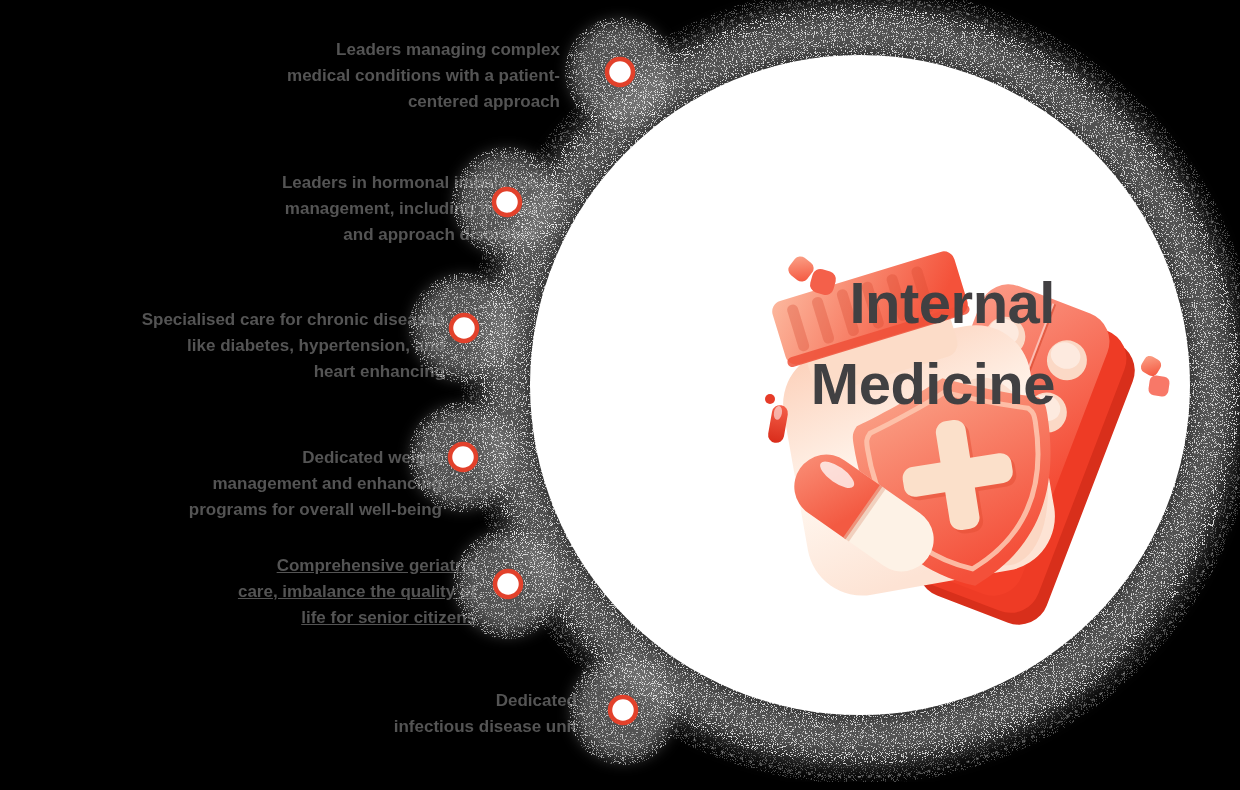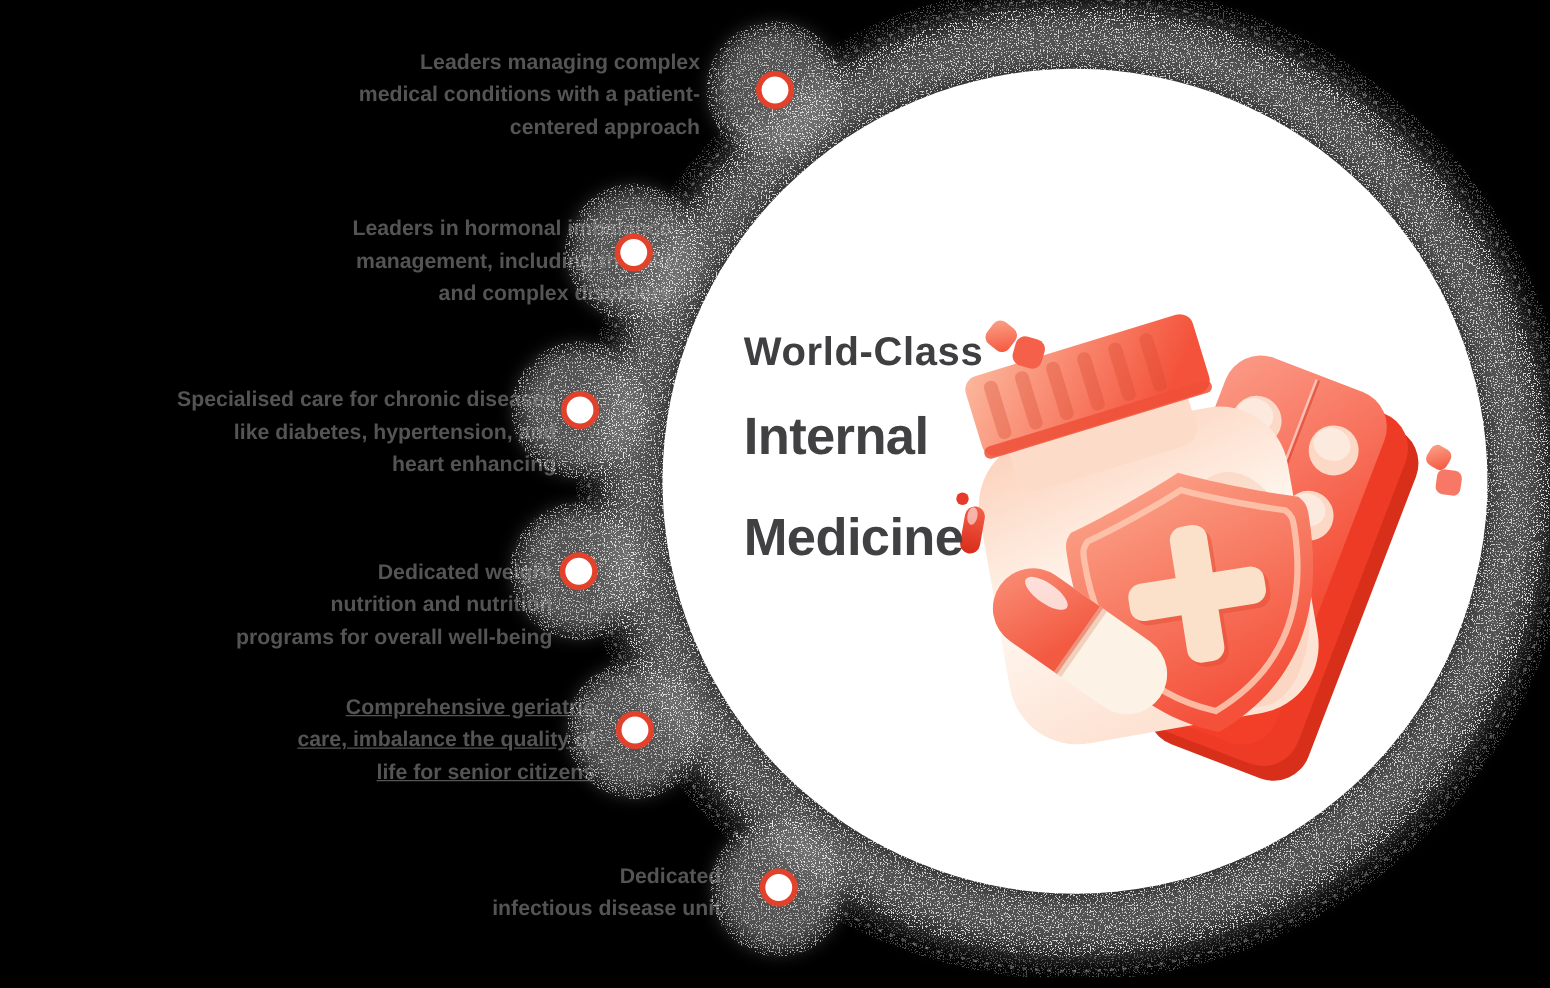--- a/index.html
+++ b/index.html
@@ -13,22 +13,22 @@
     color:#545454;width:400px;
   }
   .feature span{display:block;line-height:26px;white-space:nowrap;}
   .art-layer{position:absolute;inset:0;z-index:2;}
   .hero{position:absolute;left:595px;top:262px;z-index:3;width:460px;}
   .hero .eyebrow{
     font-size:32px;font-weight:700;color:#3f3f41;letter-spacing:.5px;
     line-height:38px;margin:0 0 8px 0;
   }
   .hero .title-line{
-    font-size:42px;font-weight:700;color:#414042;line-height:81px;
-    letter-spacing:-.5px;margin:0;
+    font-size:58px;font-weight:700;color:#414042;line-height:81px;
+    letter-spacing:-.5px;margin:0;text-align:right;
   }
   .hero .accent-line{color:#e84b2f;}
   
   .f1{right:680px;top:37px;}
   .f2{right:703px;top:170px;}
   .f3{right:795px;top:307px;}
   .f4{right:798px;top:445px;}
   .f5{right:764px;top:553px;text-decoration:underline;}
   .f6{right:663px;top:688px;}
 </style>
@@ -39,30 +39,30 @@
 
   <div class="features-layer">
     <div class="feature f1">
       <span>Leaders managing complex</span>
       <span>medical conditions with a patient-</span>
       <span>centered approach</span>
     </div>
     <div class="feature f2">
       <span>Leaders in hormonal imbalance</span>
       <span>management, including thyroid</span>
-      <span>and complex disorders</span>
+      <span>and approach disorders</span>
     </div>
     <div class="feature f3">
       <span>Specialised care for chronic diseases</span>
       <span>like diabetes, hypertension, and</span>
       <span>heart enhancing</span>
     </div>
     <div class="feature f4">
       <span>Dedicated weight</span>
-      <span>nutrition and nutrition</span>
+      <span>management and enhancing</span>
       <span>programs for overall well-being</span>
     </div>
     <div class="feature f5">
       <span>Comprehensive geriatric</span>
       <span>care, imbalance the quality of</span>
       <span>life for senior citizens</span>
     </div>
     <div class="feature f6">
       <span>Dedicated</span>
       <span>infectious disease unit</span>
@@ -249,18 +249,17 @@
       <circle cx="620" cy="72" r="13" stroke-width="4.5" fill="#ffffff" stroke="#e2412b"></circle>
       <circle cx="507" cy="202" r="13" stroke-width="4.5" fill="#ffffff" stroke="#e2412b"></circle>
       <circle cx="464" cy="328" r="13" stroke-width="4.5" fill="#ffffff" stroke="#e2412b"></circle>
       <circle cx="463" cy="457" r="13" stroke-width="4.5" fill="#ffffff" stroke="#e2412b"></circle>
       <circle cx="508" cy="584" r="13" stroke-width="4.5" fill="#ffffff" stroke="#e2412b"></circle>
       <circle cx="623" cy="710" r="13" stroke-width="4.5" fill="#ffffff" stroke="#e2412b"></circle>
     </g>
   </svg>
 
   <div class="hero">
-    <div class="eyebrow">World-Class</div>
     <div class="title-line">Internal</div>
     <div class="title-line">Medicine</div>
   </div>
 
 </div>
 
 </body></html>

